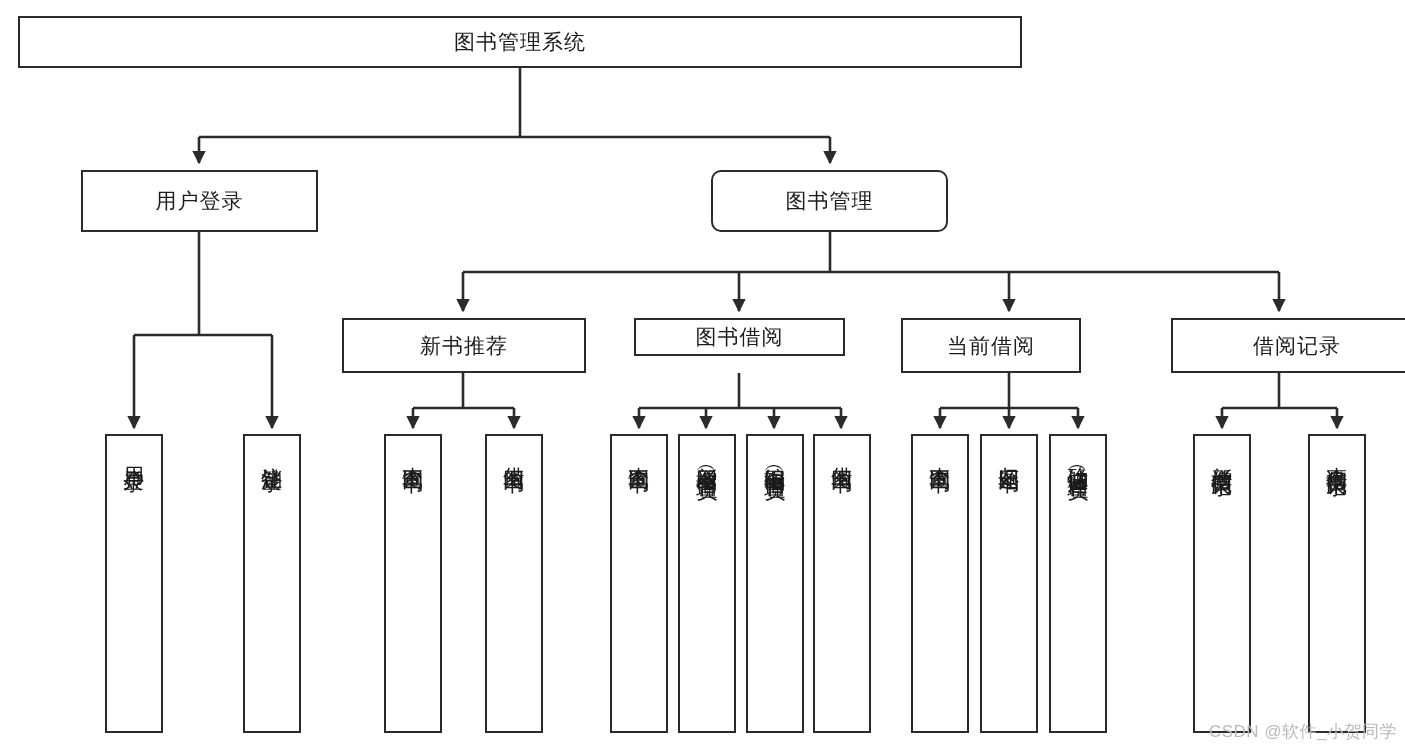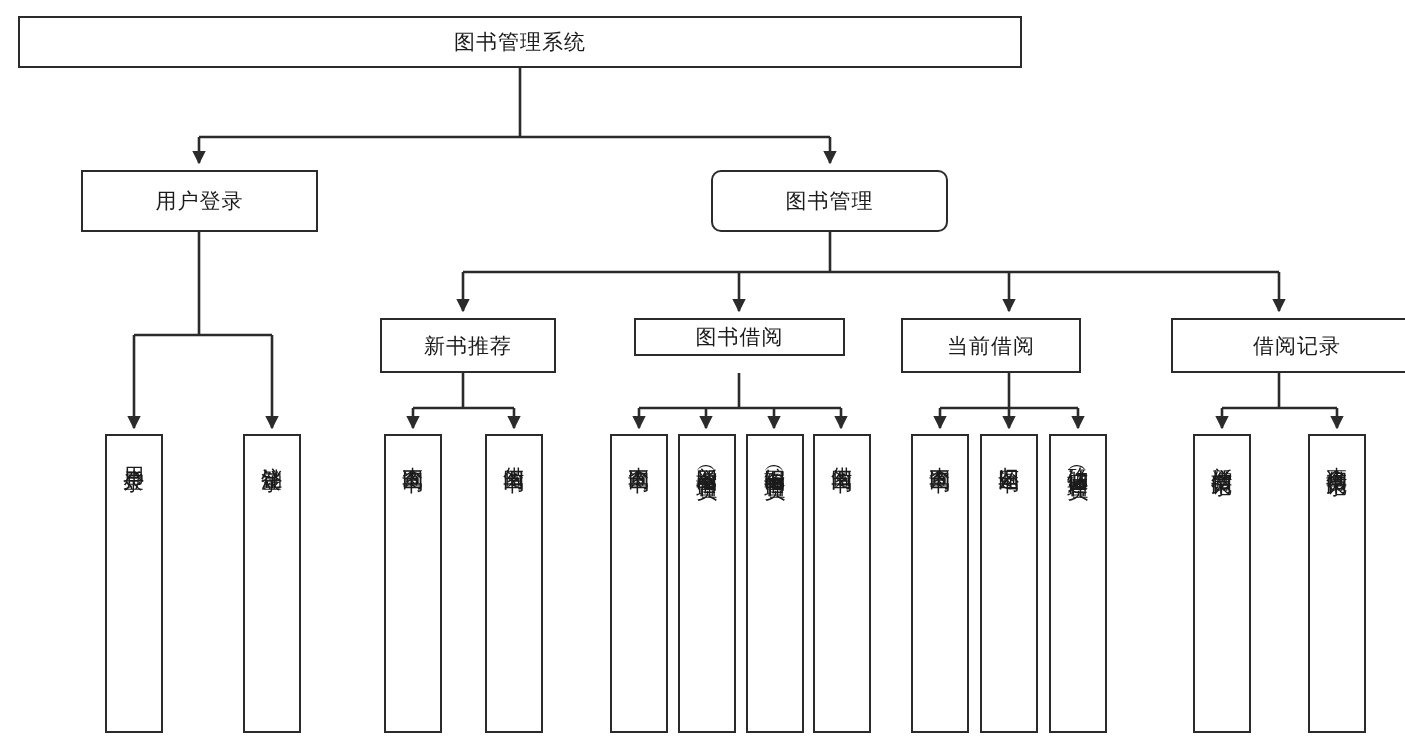--- a/index.html
+++ b/index.html
@@ -124,21 +124,21 @@
     <span>图书管理系统</span>
   </div>
 
   <div class="node horizontal" style="left:81px; top:170px; width:237px; height:62px;">
     <span>用户登录</span>
   </div>
   <div class="node horizontal" style="left:711px; top:170px; width:237px; height:62px;border-radius:10px;">
     <span>图书管理</span>
   </div>
 
-  <div class="node horizontal" style="left:380px; top:318px; width:176px; height:55px;">
+  <div class="node horizontal" style="left:342px; top:318px; width:244px; height:55px;">
     <span>新书推荐</span>
   </div>
   <div class="node horizontal" style="left:634px; top:318px; width:211px; height:38px;">
     <span>图书借阅</span>
   </div>
   <div class="node horizontal" style="left:901px; top:318px; width:180px; height:55px;">
     <span>当前借阅</span>
   </div>
   <div class="node horizontal" style="left:1171px; top:318px; width:252px; height:55px;">
     <span>借阅记录</span>
@@ -181,14 +181,15 @@
     <span class="vlabel">确认归还（管理员）</span>
   </div>
 
   <div class="node vertical" style="left:1193px; top:434px; width:58px; height:299px;">
     <span class="vlabel">新增借阅记录</span>
   </div>
   <div class="node vertical" style="left:1308px; top:434px; width:58px; height:299px;">
     <span class="vlabel">查询借阅记录</span>
   </div>
 
+  <div class="watermark">CSDN @软件_小贺同学</div>
 
 </div>
 
 </body></html>

